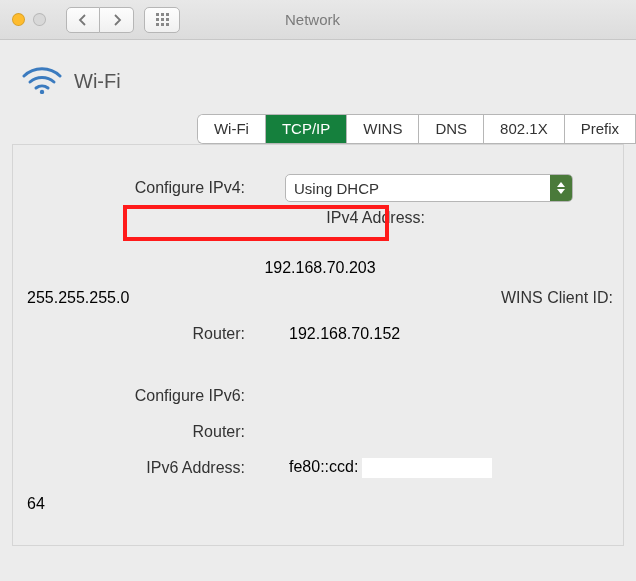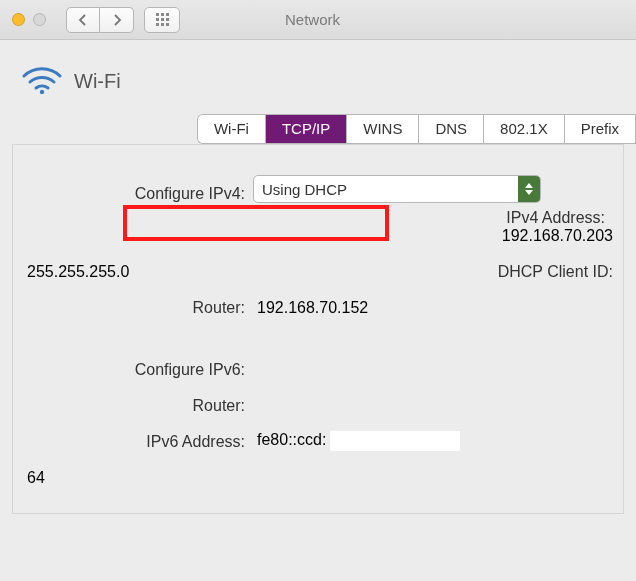--- a/index.html
+++ b/index.html
@@ -82,33 +82,34 @@
   }
   .tab {
     padding: 0 16px;
     line-height: 28px;
     font-size: 15px;
     color: #333;
     border-right: 1px solid #b6b6b6;
     background: #fff;
     cursor: default;
   }
-  .tab.active { background: #701a75; color: #fff; }
+  .tab.active { background: #15803d; color: #fff; }
   
   .panel-outer {
     margin: 0 12px 0 12px;
     border: 1px solid #d5d5d5;
     background: #ececec;
     border-radius: 0px;
     padding: 22px 10px 20px 10px;
   }
   .row {
-    display: flex; align-items: flex-end;
+    display: flex; align-items: center;
     margin: 6px 0;
     min-height: 30px;
+    gap: 32px;
   }
   .lbl {
     width: 230px;
     text-align: right;
     padding-right: 8px;
     color: #333;
     font-size: 16px;
   }
   .val {
     font-size: 16px;
@@ -231,21 +232,21 @@
   </div>
 
   <div class="row" style="position:relative;flex-direction:column;">
     <div class="lbl">IPv4 Address:</div>
     <div class="val">192.168.70.203</div>
     <div class="highlight" style="left:100px; top:-4px; width:266px; height:36px;"></div>
   </div>
 
   <div class="row">
     <div class="val">255.255.255.0</div>
-    <div class="dhcp-client">DHCP Client ID:</div>
+    <div class="dhcp-client">WINS Client ID:</div>
   </div>
 
   <div class="row">
     <div class="lbl">Router:</div>
     <div class="val">192.168.70.152</div>
   </div>
 
   <div class="sections-gap"></div>
 
   <div class="row">

